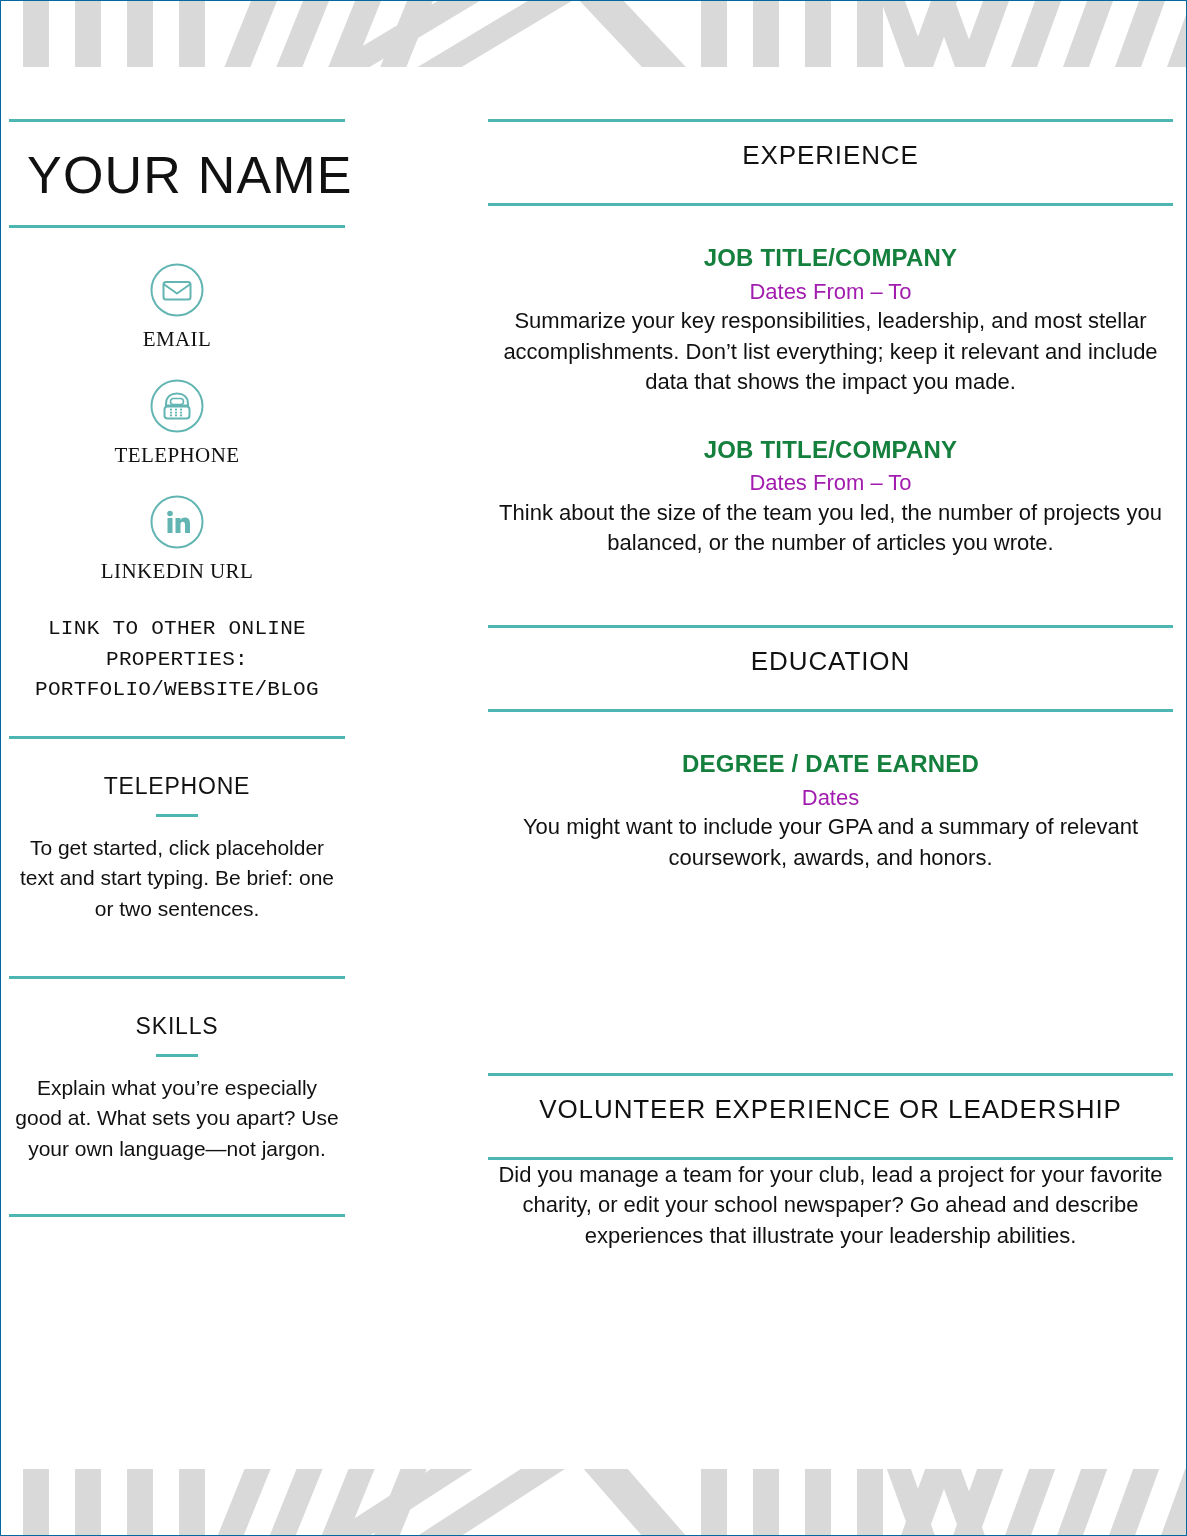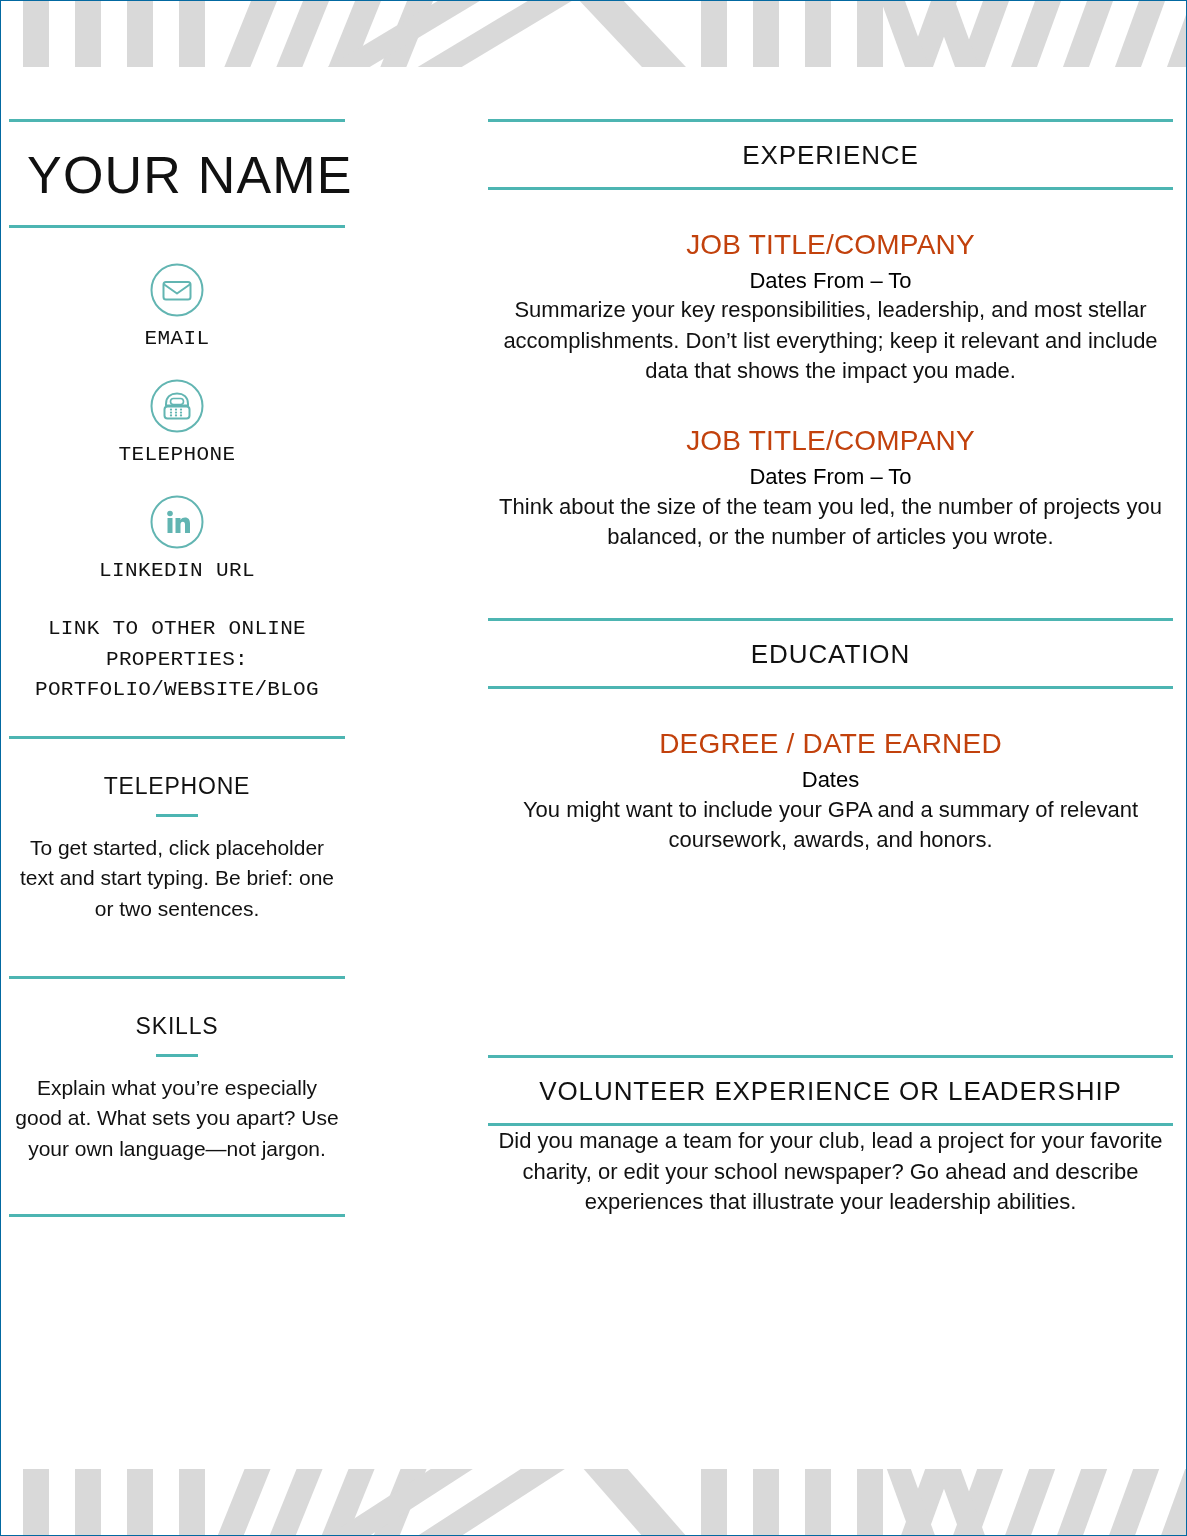--- a/index.html
+++ b/index.html
@@ -92,21 +92,21 @@
   }
   .contact-item { margin-bottom: 26px; }
   .contact-item:last-child { margin-bottom: 0; }
   .icon-circle {
     display: block;
     margin: 0 auto 8px auto;
     width: 56px;
     height: 56px;
   }
   .contact-label {
-    font-family: Liberation Mono, monospace;
+    font-family: Liberation Serif, serif;
     font-size: 21px;
     font-weight: 300;
     letter-spacing: 0.4px;
     color: #111111;
     line-height: 1.25;
   }
   .other-links {
     font-family: Liberation Mono, monospace;
     font-size: 21px;
     font-weight: 300;
@@ -142,36 +142,36 @@
 
   
   .right-section { margin-bottom: 0; }
   .section-heading {
     font-family: "Liberation Sans", sans-serif;
     font-size: 26px;
     font-weight: 300;
     letter-spacing: 0.9px;
     text-align: center;
     color: #111111;
-    padding: 18px 0 16px 0;
+    padding: 18px 0 32px 0;
   }
   .entry { text-align: center; margin-top: 38px; }
   .entry-title {
     font-family: "Liberation Sans", sans-serif;
-    font-size: 28px;
-    font-weight: normal;
+    font-size: 24px;
+    font-weight: bold;
     letter-spacing: 0.2px;
-    color: #c2410c;
+    color: #15803d;
     line-height: 1.2;
   }
   .entry-sub {
     font-family: "Liberation Sans", sans-serif;
     font-size: 22px;
     font-weight: 300;
-    color: #000000;
+    color: #a21caf;
     line-height: 1.35;
     margin-top: 4px;
   }
   .entry-body {
     font-family: "Liberation Sans", sans-serif;
     font-size: 22px;
     font-weight: 300;
     color: #111111;
     line-height: 1.38;
     margin-top: 0;

